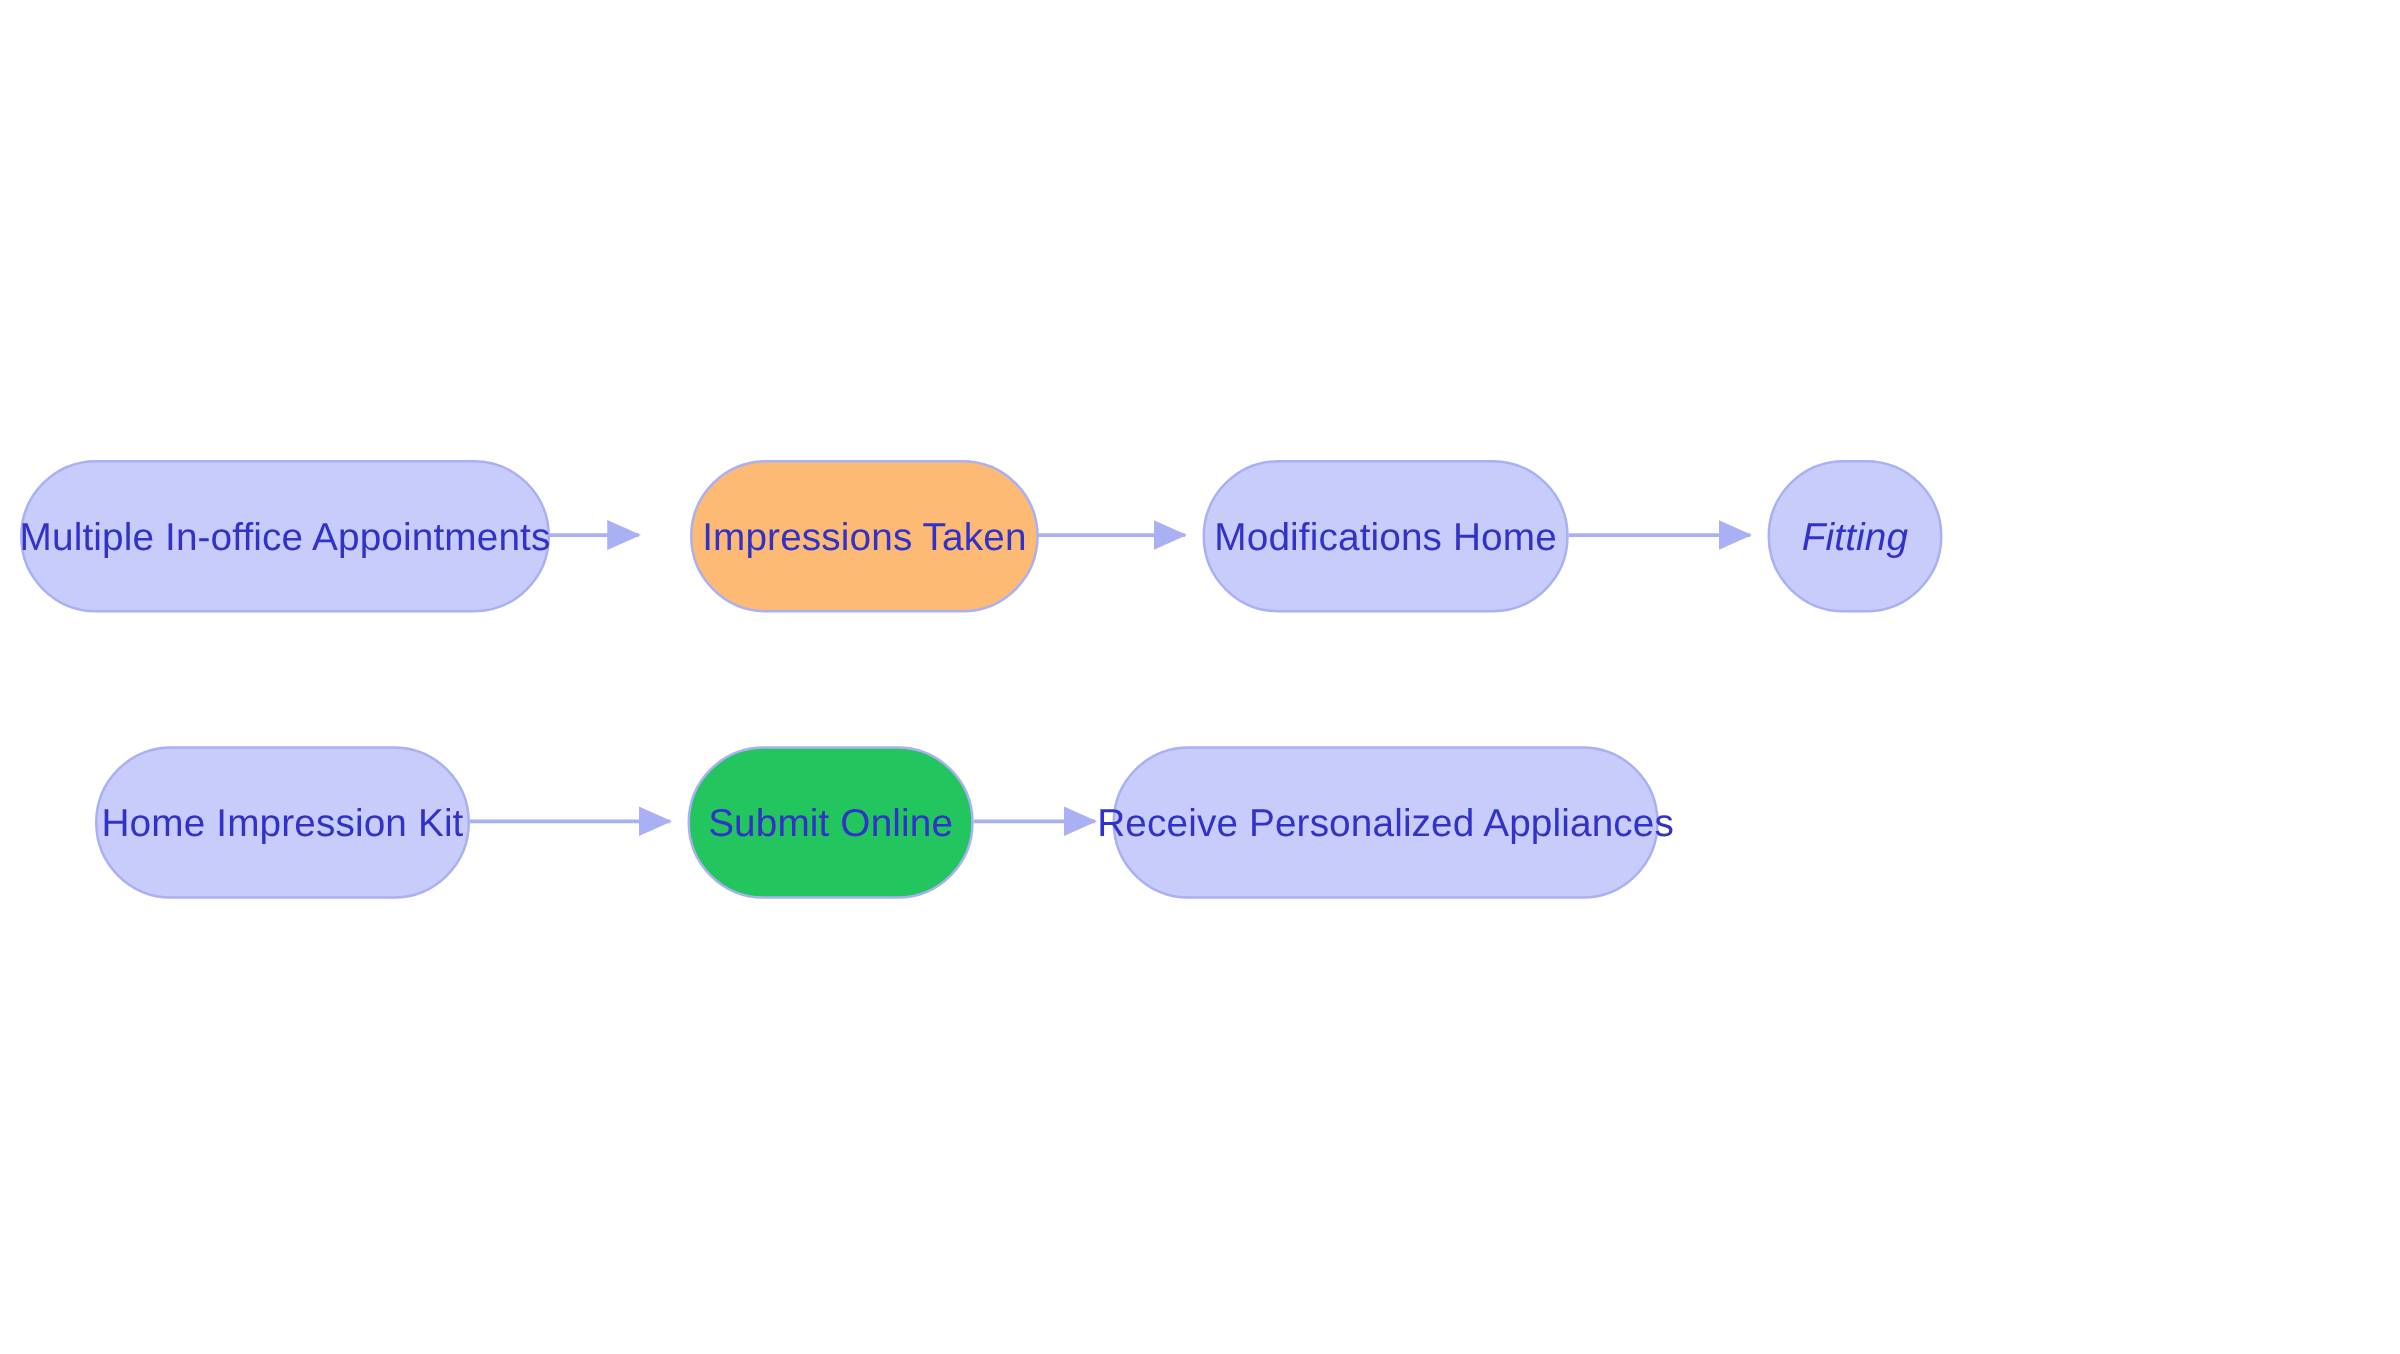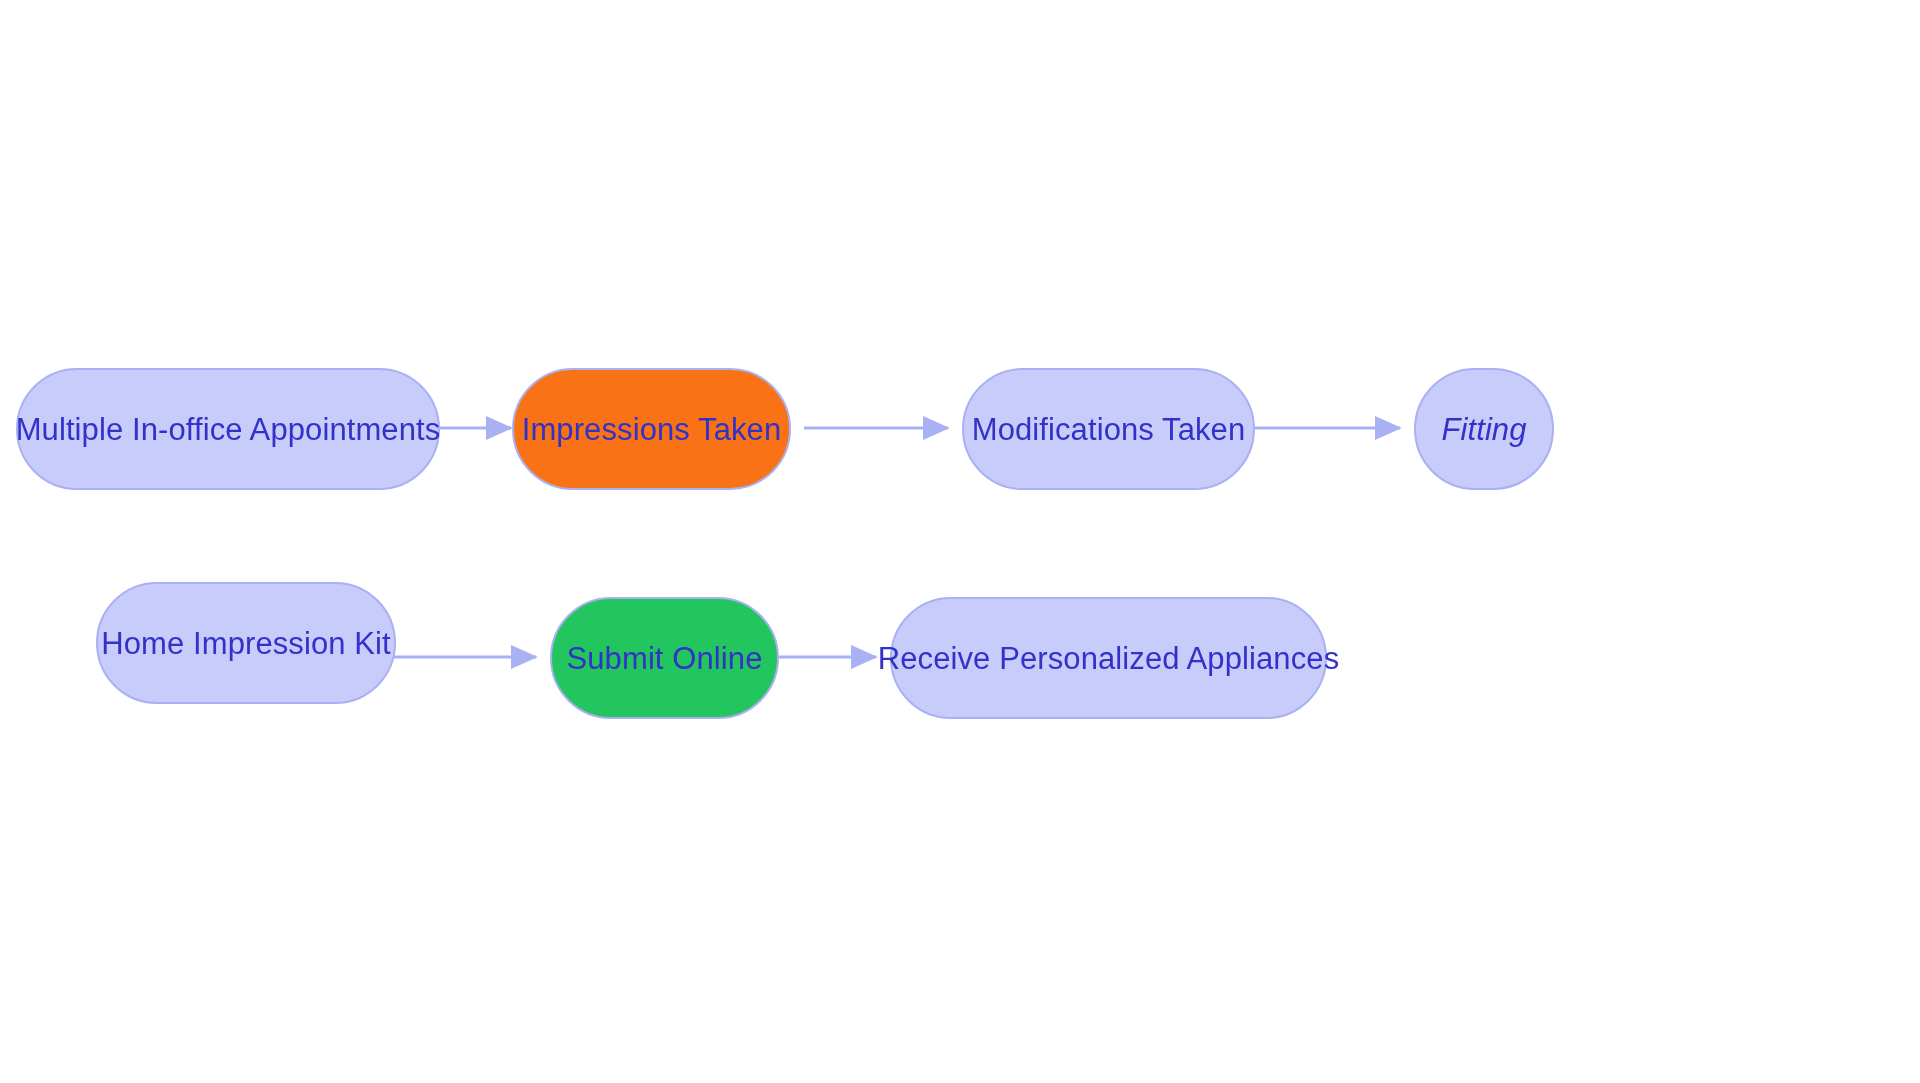--- a/index.html
+++ b/index.html
@@ -66,30 +66,30 @@
         <line x1="804" y1="428" x2="948" y2="428" stroke="#a9b0f3" stroke-width="3" marker-end="url(#arrowhead)"></line>
         <line x1="1255" y1="428" x2="1400" y2="428" stroke="#a9b0f3" stroke-width="3" marker-end="url(#arrowhead)"></line>
         <line x1="376" y1="657" x2="536" y2="657" stroke="#a9b0f3" stroke-width="3" marker-end="url(#arrowhead)"></line>
         <line x1="779" y1="657" x2="876" y2="657" stroke="#a9b0f3" stroke-width="3" marker-end="url(#arrowhead)"></line>
       </g>
   </svg>
   <div id="nodes-group">
       <div class="flow-node" style="left: 16px; top: 368px; width: 424px; height: 122px; background: rgb(199, 204, 251); border-color: rgb(169, 176, 243); color: rgb(50, 50, 200);">
         <span class="node-label">Multiple In-office Appointments</span>
       </div>
-      <div class="flow-node" style="left: 512px; top: 368px; width: 279px; height: 122px; background: #f97316; border-color: rgb(169, 176, 243); color: rgb(50, 50, 200);">
+      <div class="flow-node" style="left: 552px; top: 368px; width: 279px; height: 122px; background: #fdba74; border-color: rgb(169, 176, 243); color: rgb(50, 50, 200);">
         <span class="node-label">Impressions Taken</span>
       </div>
       <div class="flow-node" style="left: 962px; top: 368px; width: 293px; height: 122px; background: rgb(199, 204, 251); border-color: rgb(169, 176, 243); color: rgb(50, 50, 200);">
-        <span class="node-label">Modifications Taken</span>
+        <span class="node-label">Modifications Home</span>
       </div>
       <div class="flow-node" style="left: 1414px; top: 368px; width: 140px; height: 122px; background: rgb(199, 204, 251); border-color: rgb(169, 176, 243); color: rgb(50, 50, 200); font-style: italic;">
         <span class="node-label">Fitting</span>
       </div>
-      <div class="flow-node" style="left: 76px; top: 582px; width: 300px; height: 122px; background: rgb(199, 204, 251); border-color: rgb(169, 176, 243); color: rgb(50, 50, 200); margin-left: 20px;">
+      <div class="flow-node" style="left: 76px; top: 597px; width: 300px; height: 122px; background: rgb(199, 204, 251); border-color: rgb(169, 176, 243); color: rgb(50, 50, 200);">
         <span class="node-label">Home Impression Kit</span>
       </div>
       <div class="flow-node" style="left: 550px; top: 597px; width: 229px; height: 122px; background: #22c55e; border-color: rgb(169, 176, 243); color: rgb(50, 50, 200);">
         <span class="node-label">Submit Online</span>
       </div>
       <div class="flow-node" style="left: 890px; top: 597px; width: 437px; height: 122px; background: rgb(199, 204, 251); border-color: rgb(169, 176, 243); color: rgb(50, 50, 200); text-align: right;">
         <span class="node-label">Receive Personalized Appliances</span>
       </div>
     </div>
 </div>

